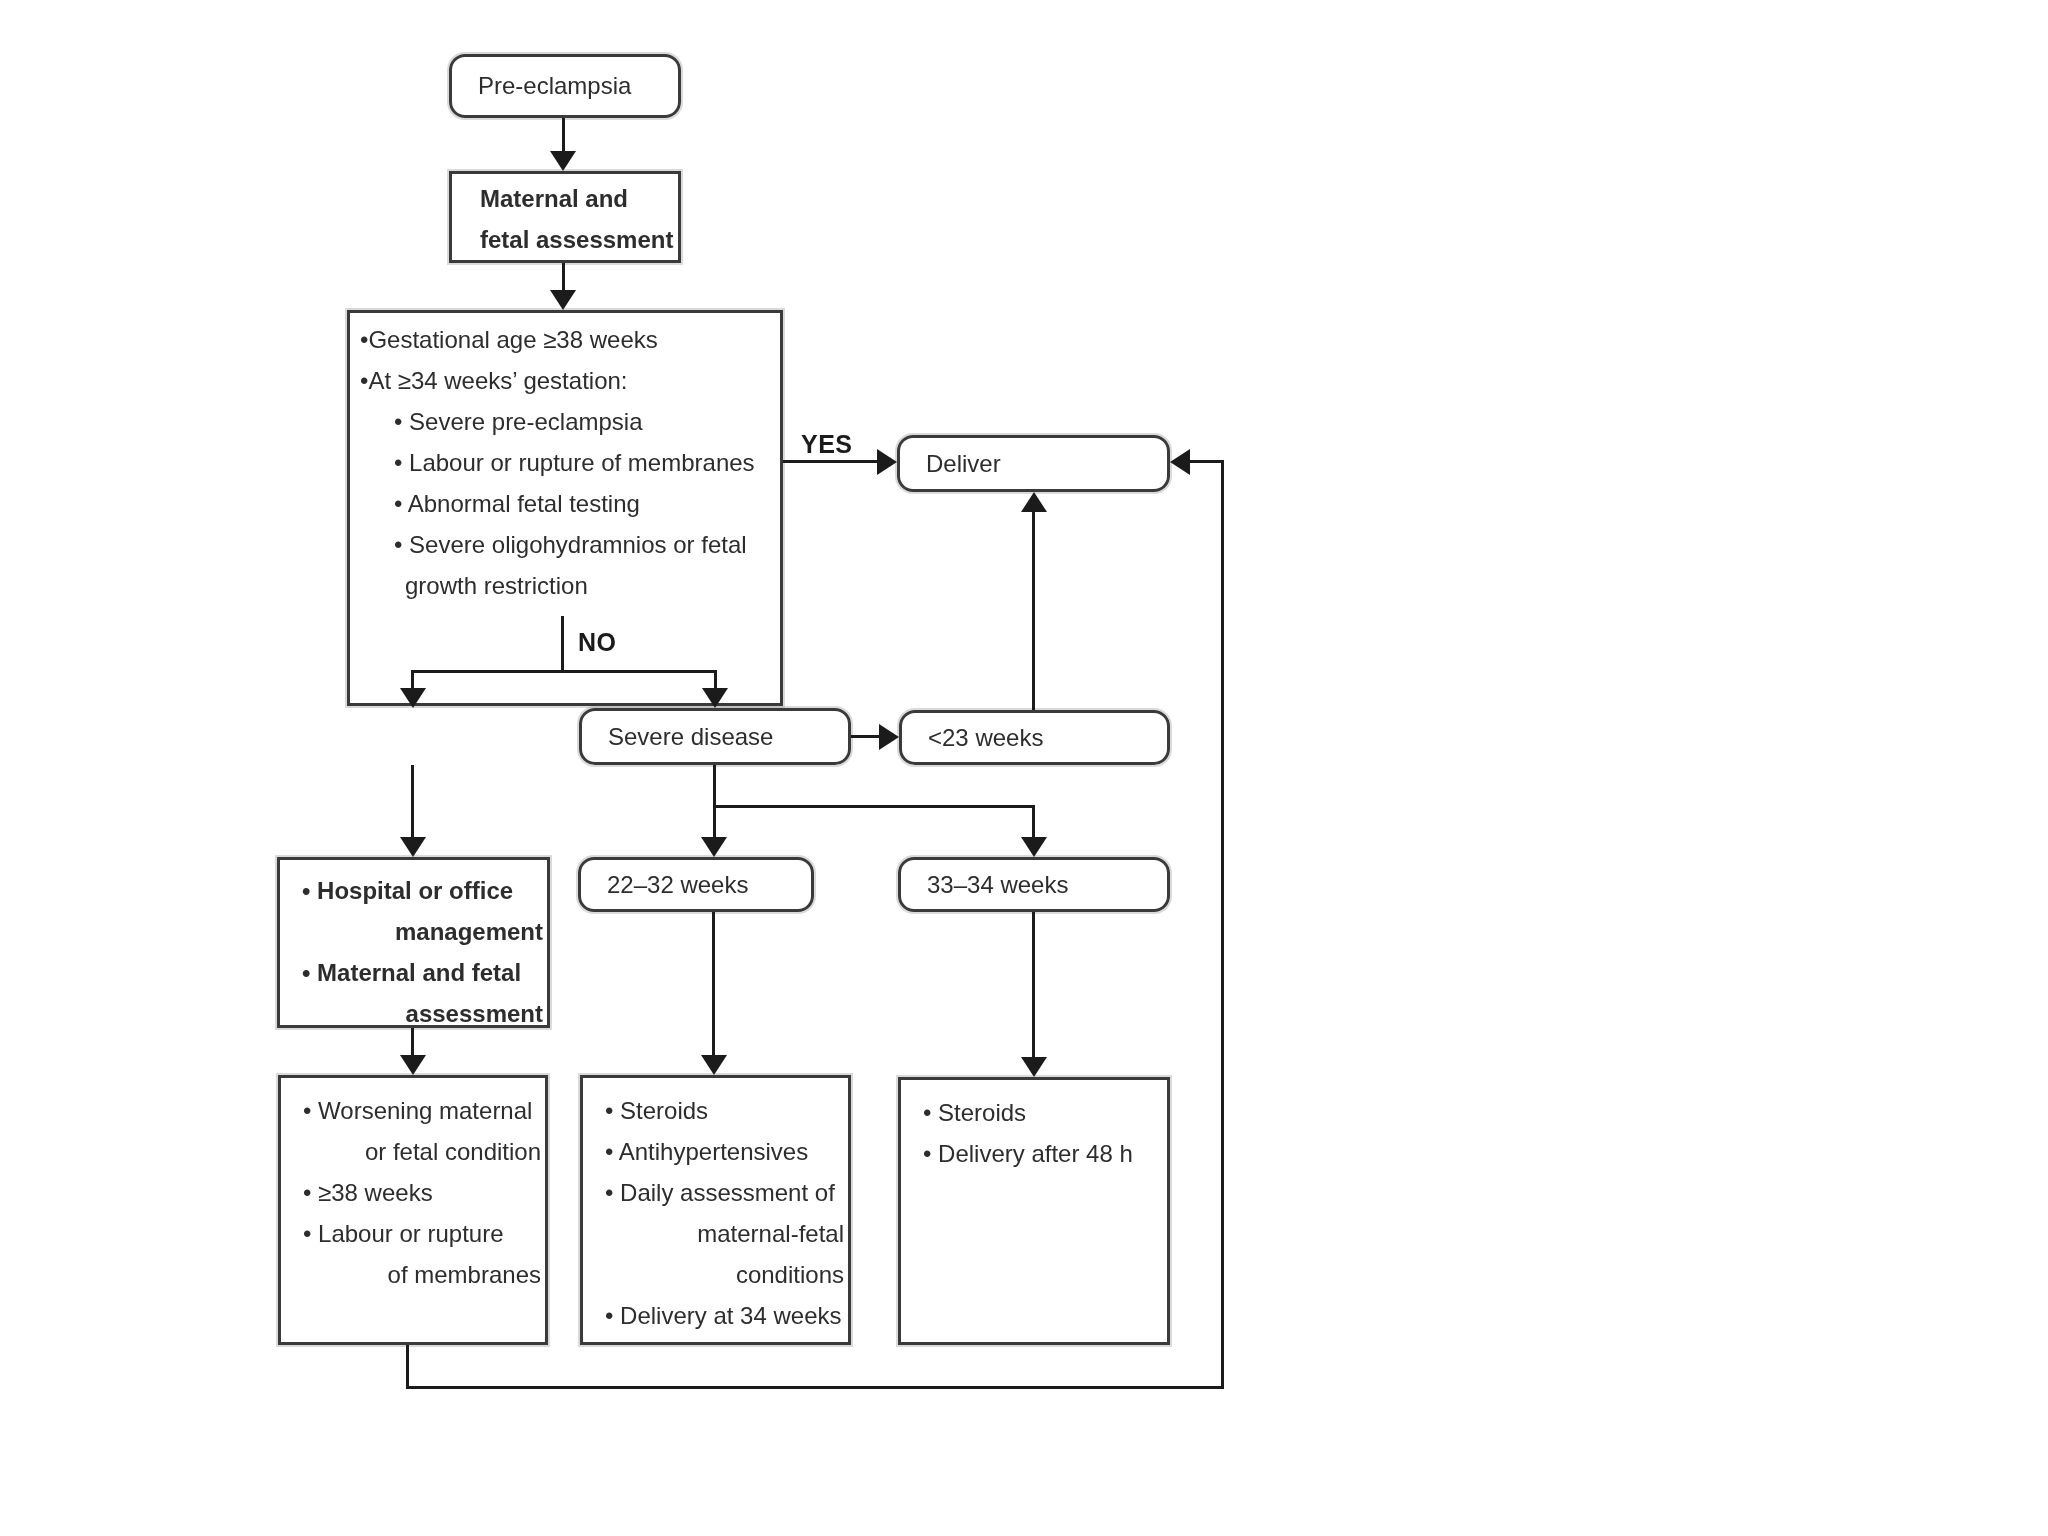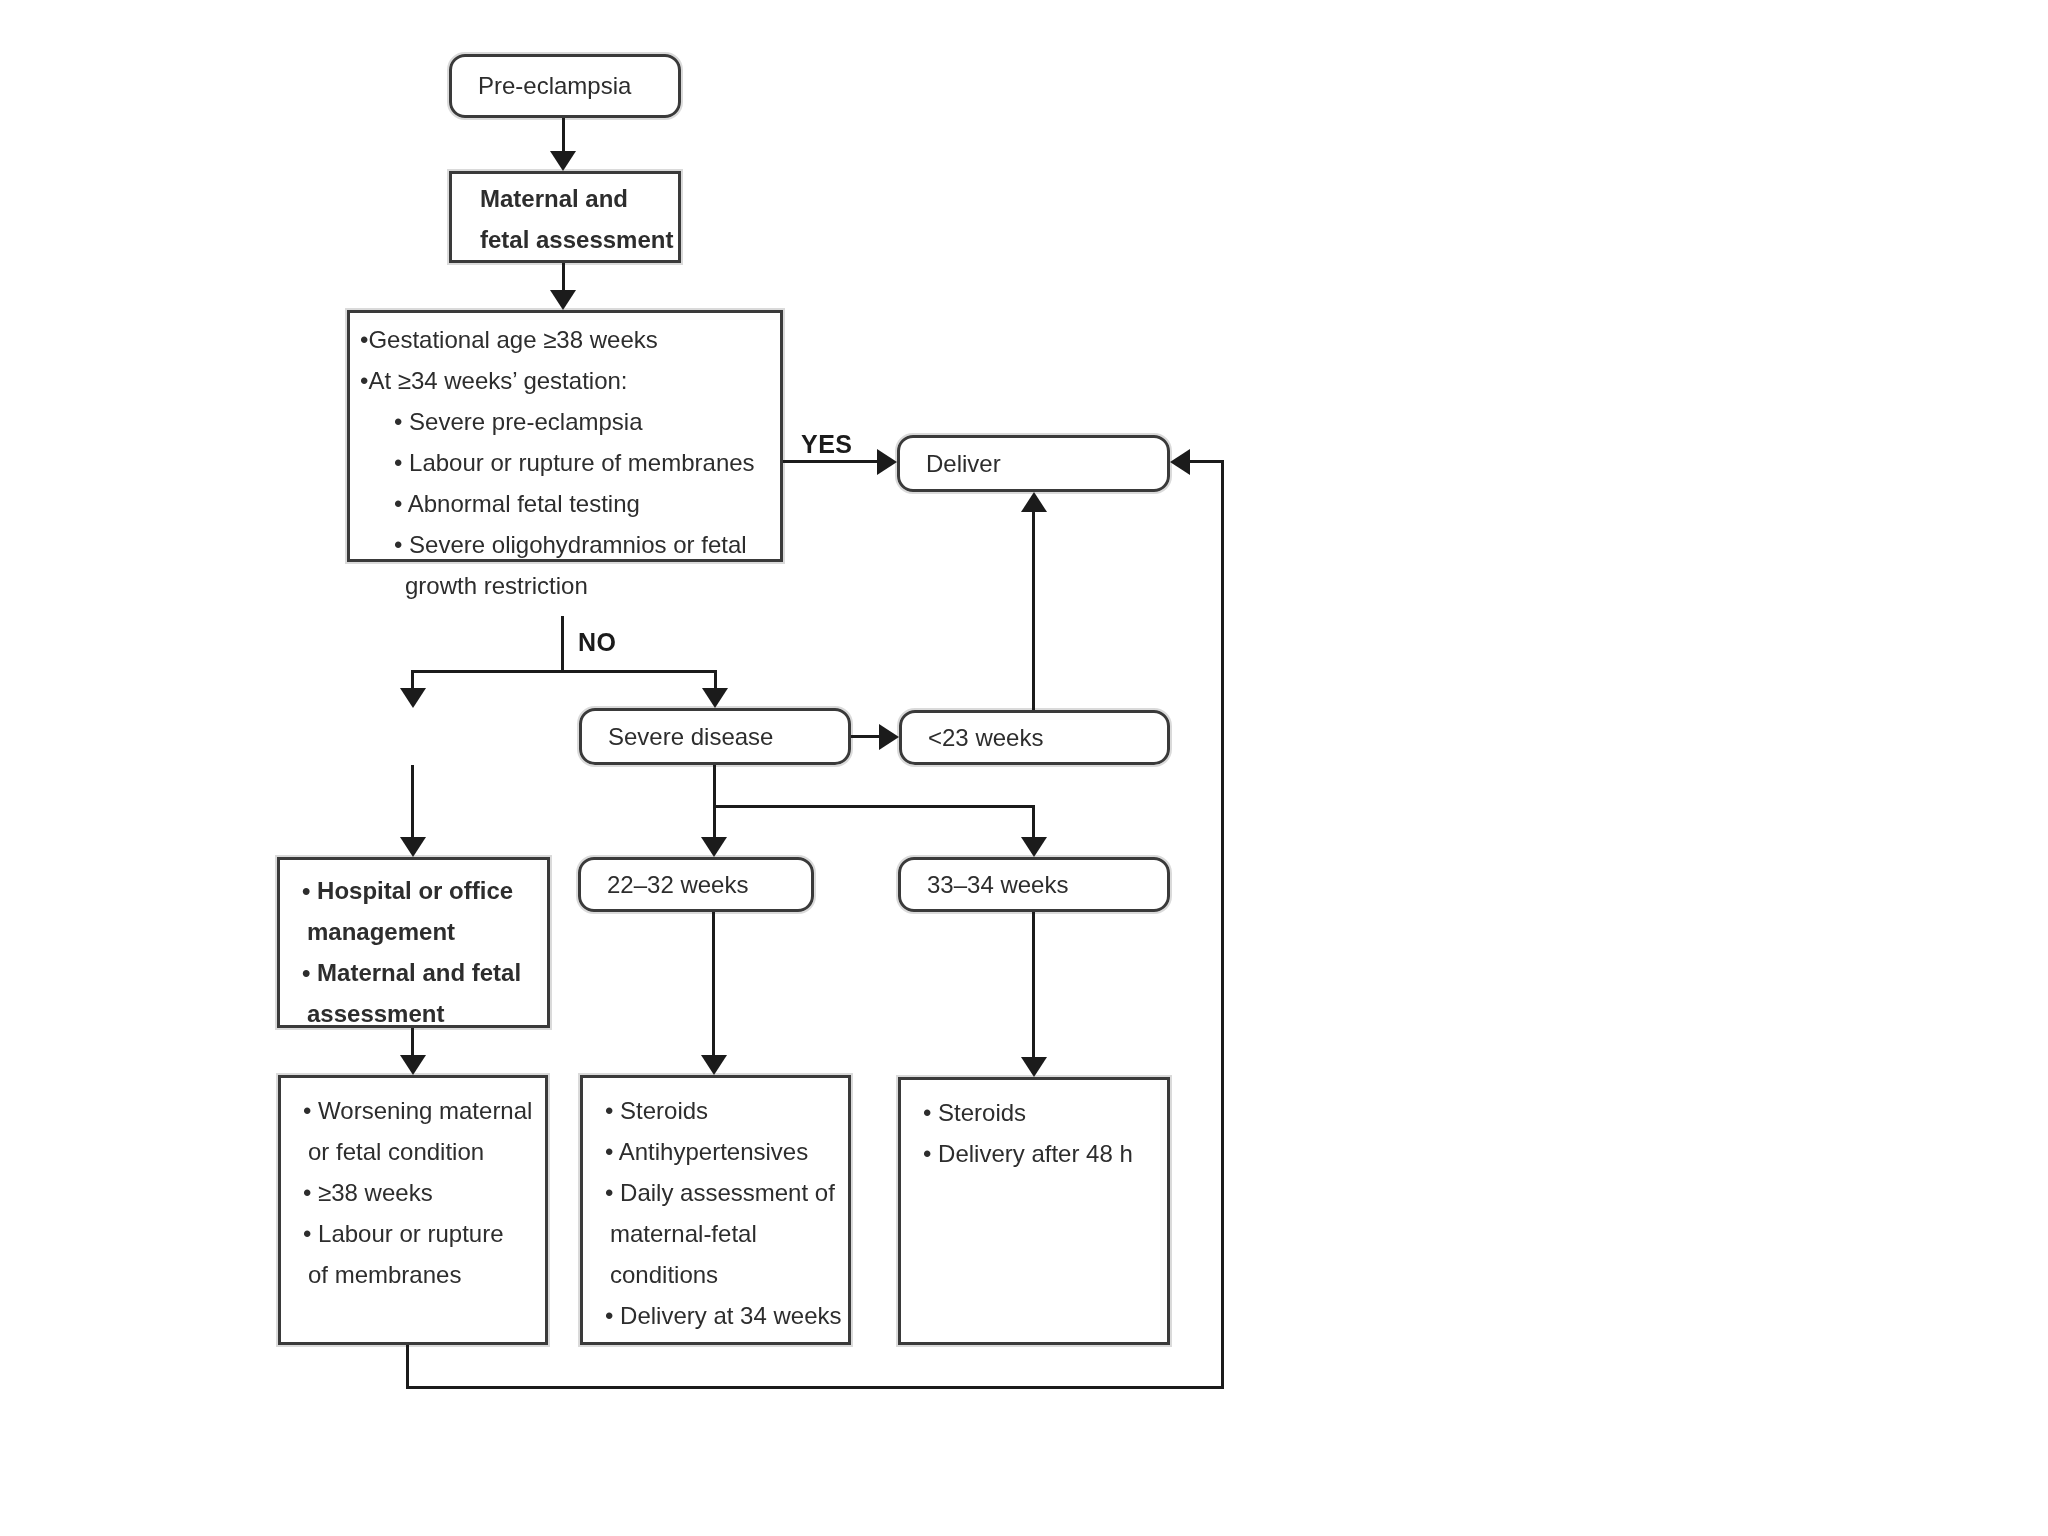--- a/index.html
+++ b/index.html
@@ -22,35 +22,35 @@
     border:3px solid var(--box-border);
     outline:2px solid var(--halo);
     box-sizing:border-box;
     font-size:24px;color:var(--text);
   }
   .single{display:flex;align-items:center;padding-left:26px;border-radius:16px;}
   .tline{height:41px;line-height:41px;white-space:nowrap;}
   
   #n-pre{left:449px;top:54px;width:232px;height:64px;}
   #n-mat{left:449px;top:171px;width:232px;height:92px;padding:4px 0 0 28px;font-weight:bold;}
-  #n-crit{left:347px;top:310px;width:436px;height:252px;padding:6px 8px 0 10px;}
+  #n-crit{left:347px;top:310px;width:436px;height:396px;padding:6px 8px 0 10px;}
   #n-deliver{left:897px;top:435px;width:273px;height:57px;}
   #n-mild{left:278px;top:708px;width:270px;height:57px;}
   #n-severe{left:579px;top:708px;width:272px;height:57px;}
   #n-lt23{left:899px;top:710px;width:271px;height:55px;}
   #n-hosp{left:277px;top:857px;width:273px;height:171px;padding:10px 4px 0 22px;font-weight:bold;}
   #n-2232{left:578px;top:857px;width:236px;height:55px;}
   #n-3334{left:898px;top:857px;width:272px;height:55px;}
   #n-wors{left:278px;top:1075px;width:270px;height:270px;padding:12px 4px 0 22px;}
   #n-ster2232{left:580px;top:1075px;width:271px;height:270px;padding:12px 4px 0 22px;}
   #n-ster3334{left:898px;top:1077px;width:272px;height:268px;padding:12px 4px 0 22px;}
   
   .sub{margin-left:34px;}
   .cont{margin-left:45px;}
-  .ind{margin-left:5px;}
+  .ind{margin-left:5px;text-align:right;}
   
   .ln{position:absolute;background:var(--line);}
   .ar{position:absolute;width:0;height:0;}
   .ar.down{border-left:13px solid transparent;border-right:13px solid transparent;border-top:20px solid var(--line);}
   .ar.up{border-left:13px solid transparent;border-right:13px solid transparent;border-bottom:20px solid var(--line);}
   .ar.right{border-top:13px solid transparent;border-bottom:13px solid transparent;border-left:20px solid var(--line);}
   .ar.left{border-top:13px solid transparent;border-bottom:13px solid transparent;border-right:20px solid var(--line);}
   .lab{position:absolute;font-size:25px;font-weight:bold;color:var(--line);letter-spacing:0.5px;}
   #lab-yes{left:801px;top:430px;}
   #lab-no{left:578px;top:628px;}

